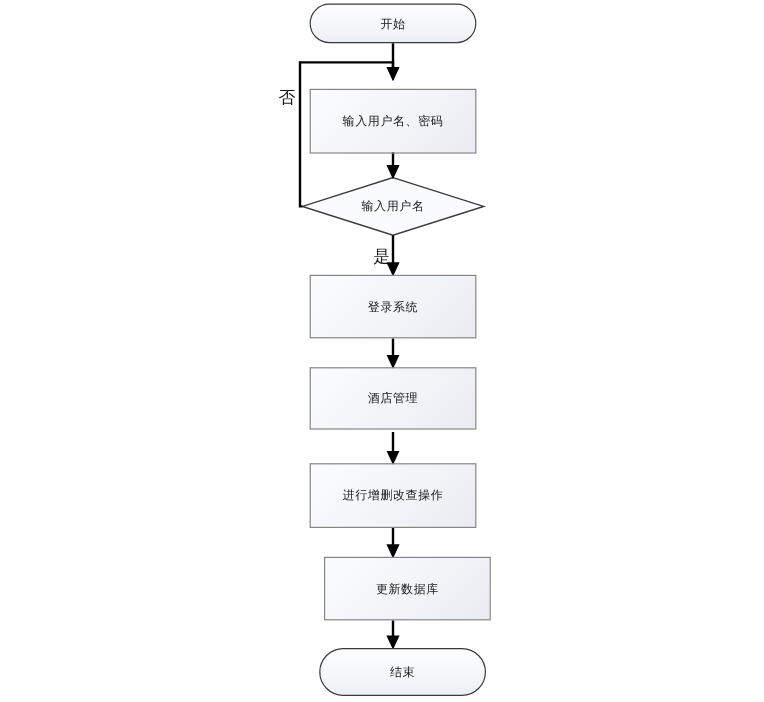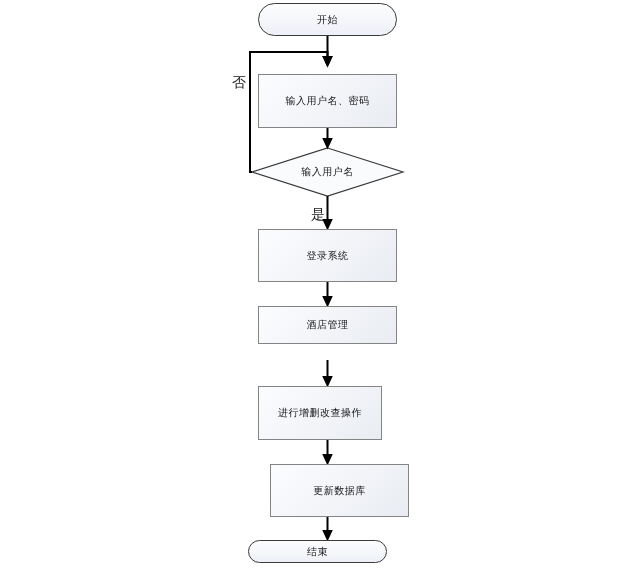--- a/index.html
+++ b/index.html
@@ -113,33 +113,33 @@
   </div>
 
   <div class="node node-decision" style="left:252px; top:148px; width:151px; height:48px;">
     <span class="node-label">输入用户名</span>
   </div>
 
   <div class="node node-process" style="left:258px; top:229px; width:139px; height:53px;">
     <span class="node-label">登录系统</span>
   </div>
 
-  <div class="node node-process" style="left:258px; top:306px; width:139px; height:38px;">
+  <div class="node node-process" style="left:258px; top:306px; width:139px; height:52px;">
     <span class="node-label">酒店管理</span>
   </div>
 
-  <div class="node node-process" style="left:258px; top:386px; width:124px; height:54px;">
+  <div class="node node-process" style="left:258px; top:386px; width:139px; height:54px;">
     <span class="node-label">进行增删改查操作</span>
   </div>
 
   <div class="node node-process" style="left:270px; top:464px; width:139px; height:53px;">
     <span class="node-label">更新数据库</span>
   </div>
 
-  <div class="node node-terminator" style="left:248px; top:540px; width:139px; height:23px;">
+  <div class="node node-terminator" style="left:266px; top:540px; width:139px; height:40px;">
     <span class="node-label">结束</span>
   </div>
 
   <span class="edge-label" style="left:232px; top:75px;">否</span>
 
   <span class="edge-label" style="left:311px; top:207px;">是</span>
 
 </div>
 
 </body></html>

